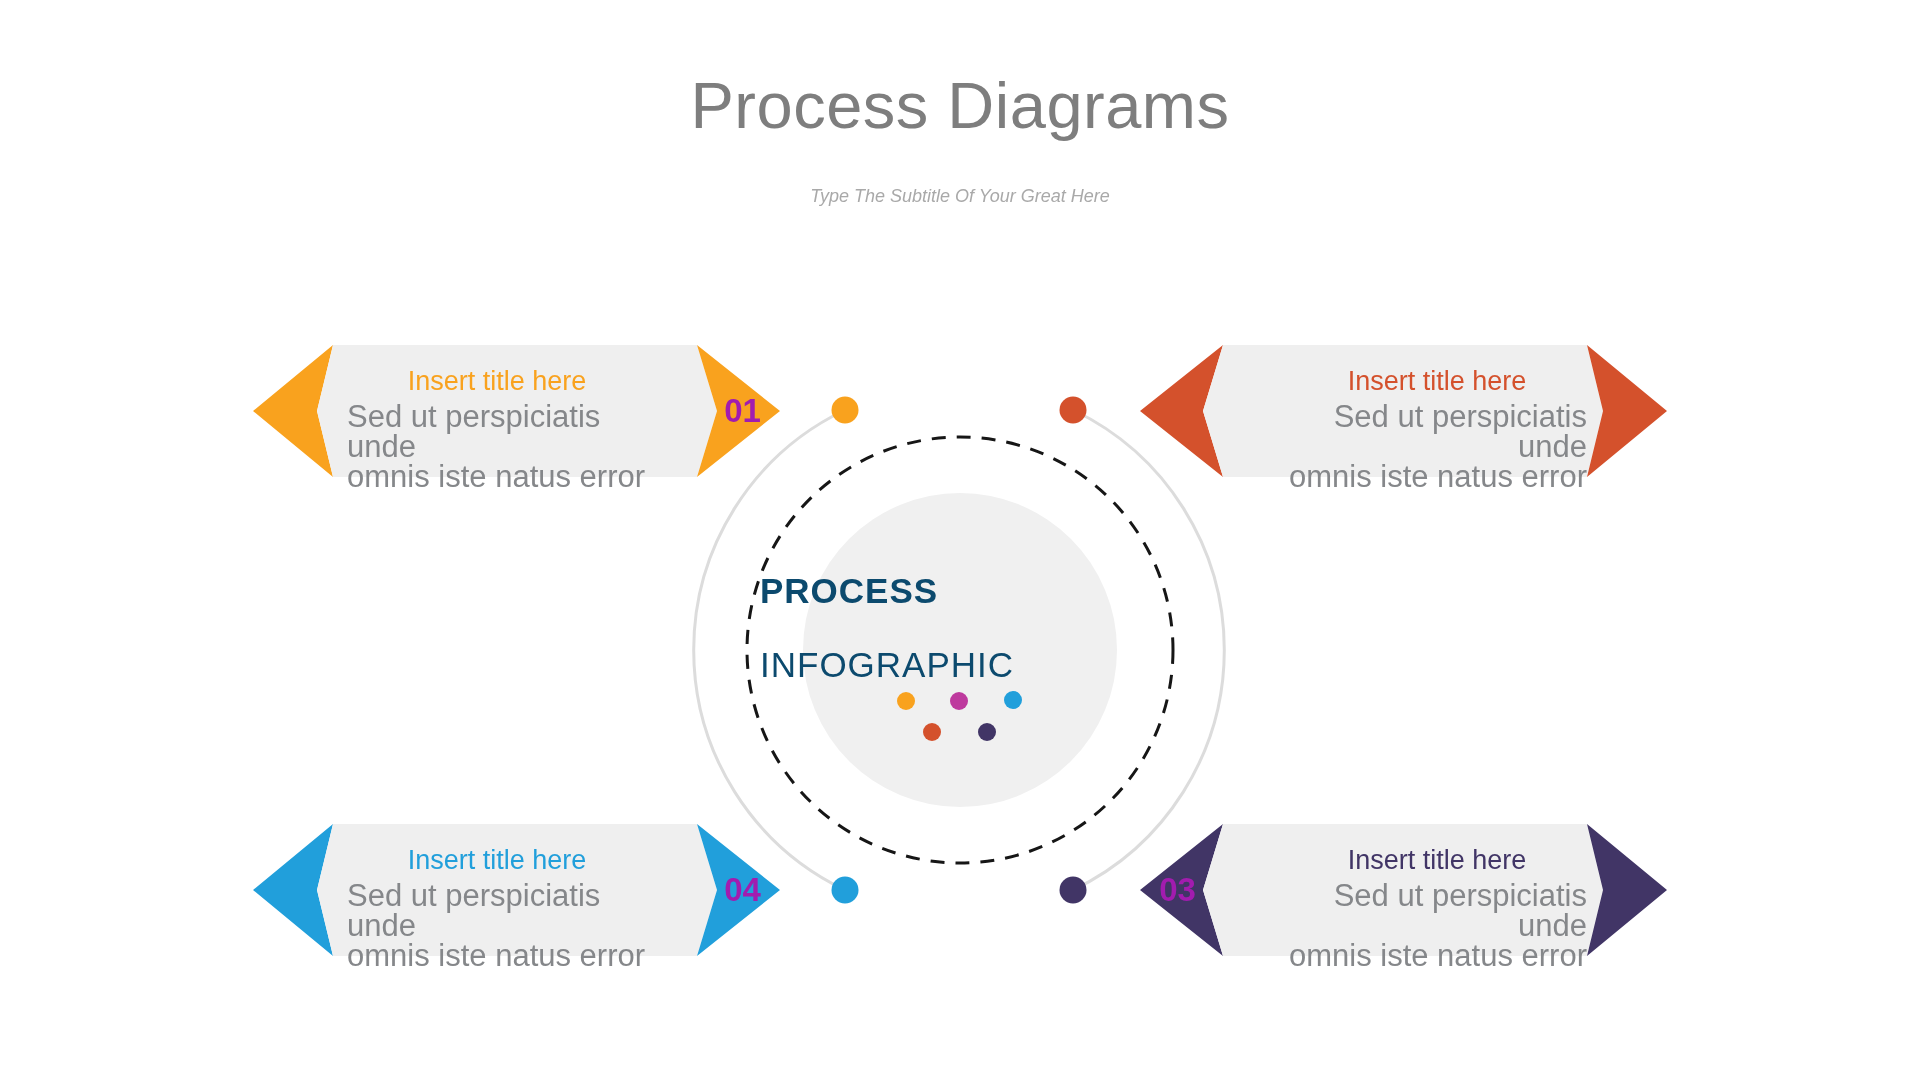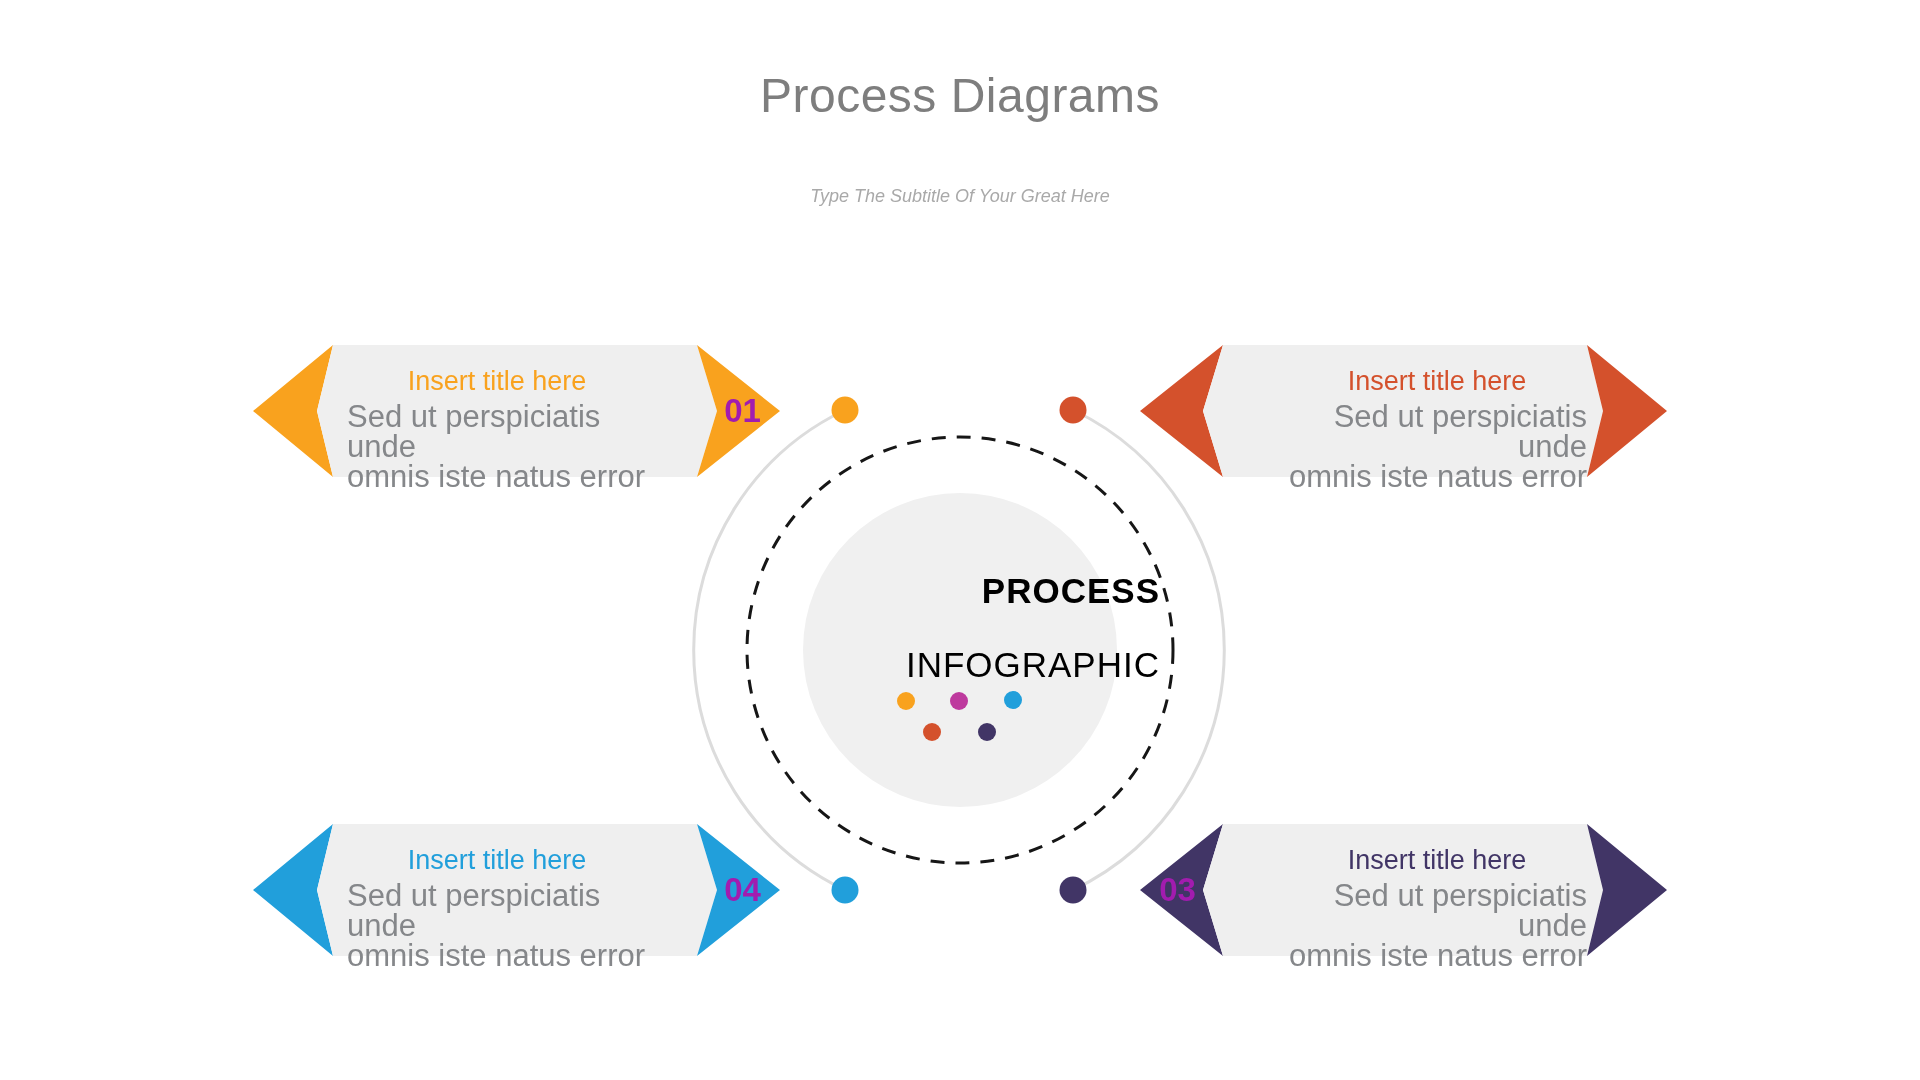--- a/index.html
+++ b/index.html
@@ -3,30 +3,30 @@
 <meta charset="utf-8">
 <style>
   html,body{margin:0;padding:0;background:#ffffff;}
   .canvas{
     position:relative;width:1920px;height:1080px;overflow:hidden;background:#ffffff;
     font-family:"Liberation Sans", sans-serif;
   }
   
   .page-title{
     position:absolute;left:0;top:68px;width:1920px;text-align:center;
-    font-size:48px;font-weight:400;letter-spacing:0.5px;
+    font-size:65px;font-weight:400;letter-spacing:0.5px;
   }
   .page-subtitle{
     position:absolute;left:0;top:186px;width:1920px;text-align:center;
     font-size:18px;font-weight:400;font-style:italic;
   }
   
   .figure-svg{position:absolute;left:0;top:0;width:1920px;height:1080px;}
   .center-text{
-    position:absolute;left:760px;top:570px;width:400px;text-align:right;color:#000000;
+    position:absolute;left:760px;top:570px;width:400px;text-align:left;color:#0c4a6e;
   }
   .center-line1{font-size:35px;font-weight:700;letter-spacing:1px;line-height:42px;}
   .center-line2{font-size:35px;font-weight:400;letter-spacing:1px;line-height:42px;margin-top:32px;}
   
   .banner{position:absolute;width:527px;height:132px;}
   .banner svg{position:absolute;left:0;top:0;width:527px;height:132px;display:block;}
   .banner .txt{position:absolute;top:20px;width:300px;}
   .banner.left-side .txt{left:94px;text-align:left;}
   .banner.right-side .txt{right:80px;text-align:right;}
   .banner .txt .t{font-size:27px;line-height:33px;margin-bottom:4px;text-align:center;}

